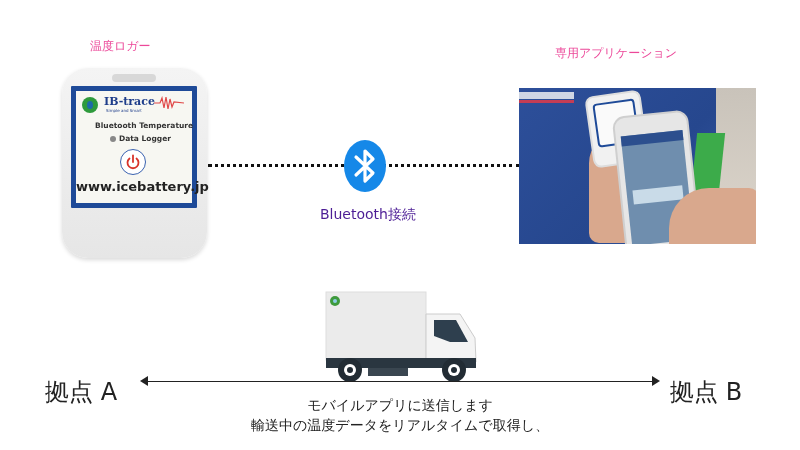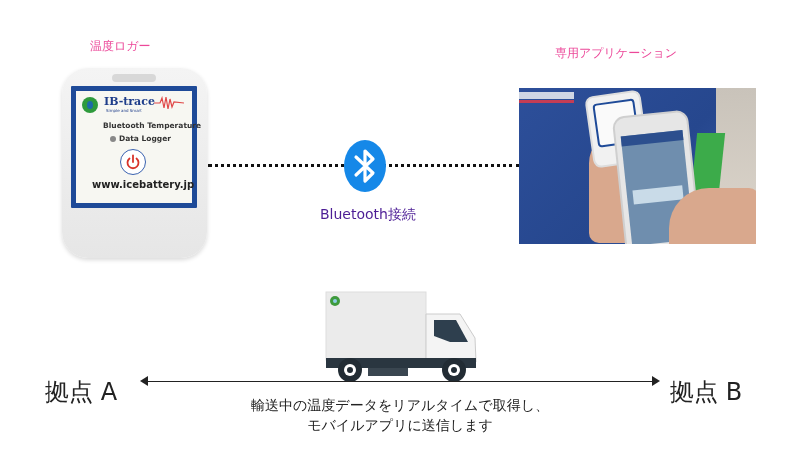--- a/index.html
+++ b/index.html
@@ -11,25 +11,25 @@
   .logger { left:62px; top:68px; width:145px; height:190px; border-radius:26px;
             background:linear-gradient(180deg,#f4f4f4,#e6e6e6); box-shadow:0 2px 4px rgba(0,0,0,.15); }
   .logger-slot { left:50px; top:6px; width:44px; height:8px; border-radius:5px; background:#d8d8d8; }
   .logger-face { left:9px; top:18px; width:116px; height:112px; border:5px solid #1e4a98; border-radius:1px;
                  background:#f7f7f2; }
   .brand-circle { left:6px; top:6px; width:16px; height:16px; border-radius:50%; background:#2e9a3c; }
   .brand-circle::after { content:""; position:absolute; left:5px; top:4px; width:6px; height:8px; border-radius:50%; background:#1d6aa8; }
   .brand-text { left:28px; top:4px; font-family:"DejaVu Serif", serif; font-size:11px; color:#1e3d8a; font-weight:bold; }
   .brand-sub { left:30px; top:17px; font-size:4px; color:#1e3d8a; }
   .wave { left:78px; top:5px; }
-  .face-line1 { left:12px; top:30px; font-size:7.5px; font-weight:bold; color:#333; white-space:nowrap;padding-left:15px; }
+  .face-line1 { left:4px; top:30px; font-size:7.5px; font-weight:bold; color:#333; white-space:nowrap;padding-left:15px; }
   .face-line2 { left:10px; top:43px; font-size:7.5px; font-weight:bold; color:#333; white-space:nowrap;padding-left:24px; }
   .dot { display:inline-block; width:6px; height:6px; border-radius:50%; background:#888; margin-right:3px; vertical-align:middle; }
   .power { left:44px; top:58px; width:24px; height:24px; border-radius:50%; border:1.5px solid #3a62b0; background:#fff; }
-  .url { left:16px; top:88px; font-size:10px; font-weight:bold; color:#222; white-space:nowrap; }
+  .url { left:0; top:88px; font-size:13px; font-weight:bold; color:#222; white-space:nowrap; }
   
   .dotted { left:208px; top:164px; width:312px; border-top:3px dotted #111; }
   .bt-icon { left:344px; top:140px; width:42px; height:52px; border-radius:21px/26px; background:#1588e8; }
   .bt-label { left:320px; top:206px; font-size:14px; color:#4c1d95; white-space:nowrap; }
   
   .photo { left:519px; top:88px; width:237px; height:156px; overflow:hidden;
            background:linear-gradient(135deg,#2d4f9a 0%,#26478e 55%,#3c5ea8 100%); }
   .photo-wall { right:0; top:0; width:40px; height:156px; background:linear-gradient(180deg,#c9c3ba,#ddd6cc); }
   .photo-green { left:175px; top:45px; width:28px; height:60px; background:#3cab4a; transform:skewX(-6deg); }
   .photo-hand1 { left:70px; top:45px; width:60px; height:110px; background:#d9a88d; border-radius:30px 30px 10px 10px; }
@@ -120,15 +120,15 @@
     <circle cx="134" cy="80" r="3" fill="#222c34"></circle>
 </svg>
 
 <div class="abs base" style="left:45px; top:368px;">拠点 A</div>
 <div class="abs arrow-l"></div>
 <div class="abs route-line"></div>
 <div class="abs arrow-r"></div>
 <div class="abs base" style="left:670px; top:368px;">拠点 B</div>
 
 <div class="abs caption">
+  <div>モバイルアプリに送信します</div>
   <div>輸送中の温度データをリアルタイムで取得し、</div>
-  <div>モバイルアプリに送信します</div>
 </div>
 
 </body></html>

